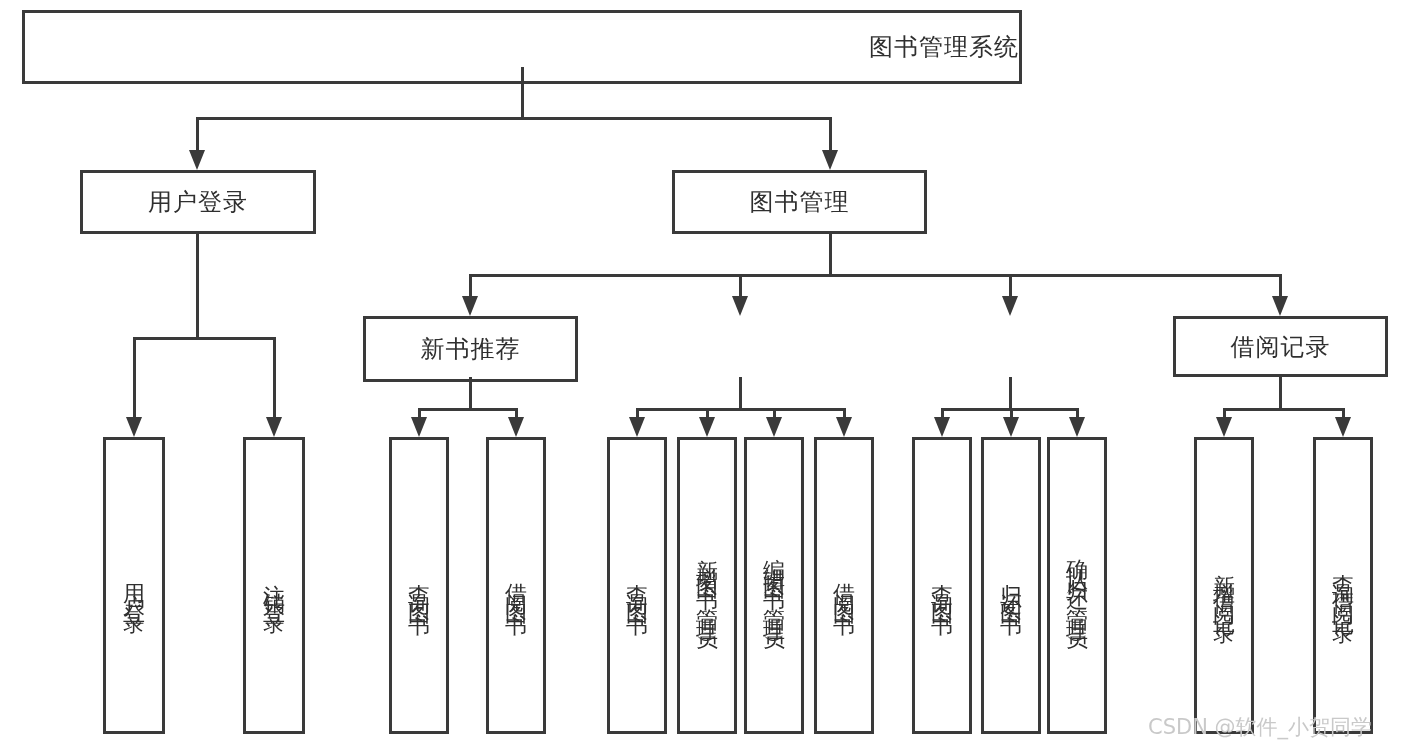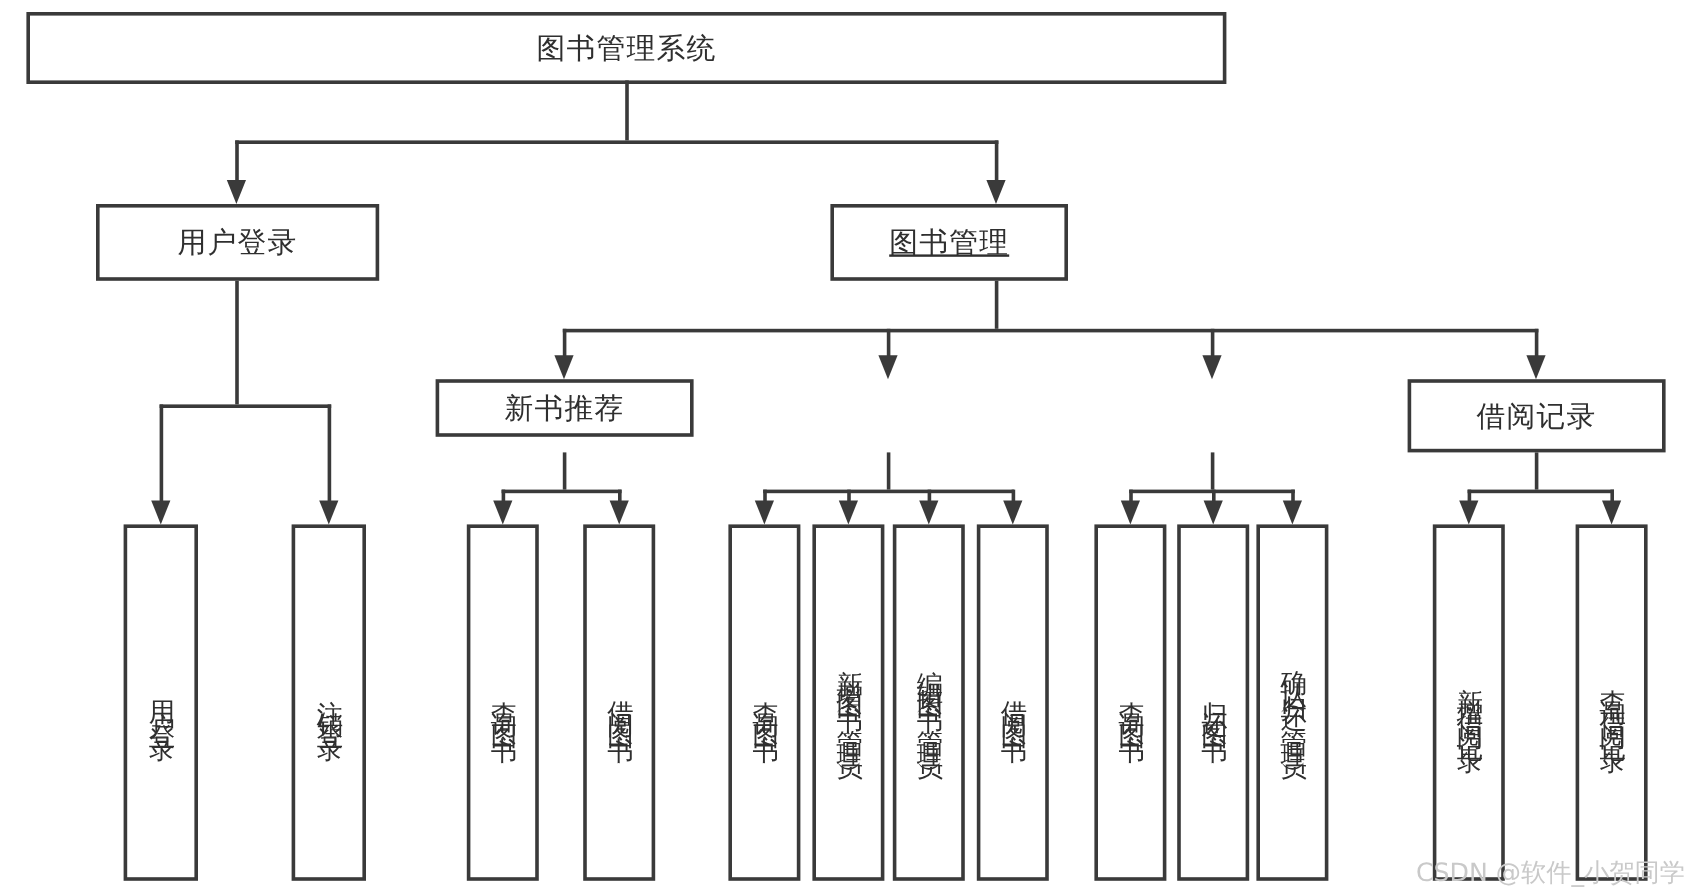--- a/index.html
+++ b/index.html
@@ -37,44 +37,44 @@
   .vline{position:absolute;width:3px;background:var(--line);}
   .hline{position:absolute;height:3px;background:var(--line);}
   .arrow{
     position:absolute;width:0;height:0;
     border-left:8px solid transparent;
     border-right:8px solid transparent;
     border-top:20px solid var(--line);
   }
   .watermark{
     position:absolute;
-    left:1180px;top:713px;
+    left:1148px;top:713px;
     font-size:21px;
     color:var(--wm);
     z-index:5;
     white-space:nowrap;
   }
 </style>
 </head>
 <body>
 
 <div class="canvas">
 
-  <div class="node h-node root-node" style="left:22px;top:10px;width:1000px;height:60px;">
+  <div class="node h-node root-node" style="left:22px;top:10px;width:1000px;height:74px;justify-content:flex-end;">
     <span>图书管理系统</span>
   </div>
 
   <div class="node h-node" style="left:80px;top:170px;width:236px;height:64px;">
     <span>用户登录</span>
   </div>
-  <div class="node h-node" style="left:692px;top:170px;width:198px;height:64px;text-decoration:underline;">
+  <div class="node h-node" style="left:672px;top:170px;width:255px;height:64px;">
     <span>图书管理</span>
   </div>
 
-  <div class="node h-node" style="left:363px;top:316px;width:215px;height:48px;">
+  <div class="node h-node" style="left:363px;top:316px;width:215px;height:66px;">
     <span>新书推荐</span>
   </div>
   <div class="node h-node" style="left:1173px;top:316px;width:215px;height:61px;">
     <span>借阅记录</span>
   </div>
 
   <div class="node v-node" style="left:103px;top:437px;width:62px;height:297px;">
     <span class="v-label">用户登录</span>
   </div>
   <div class="node v-node" style="left:243px;top:437px;width:62px;height:297px;">

